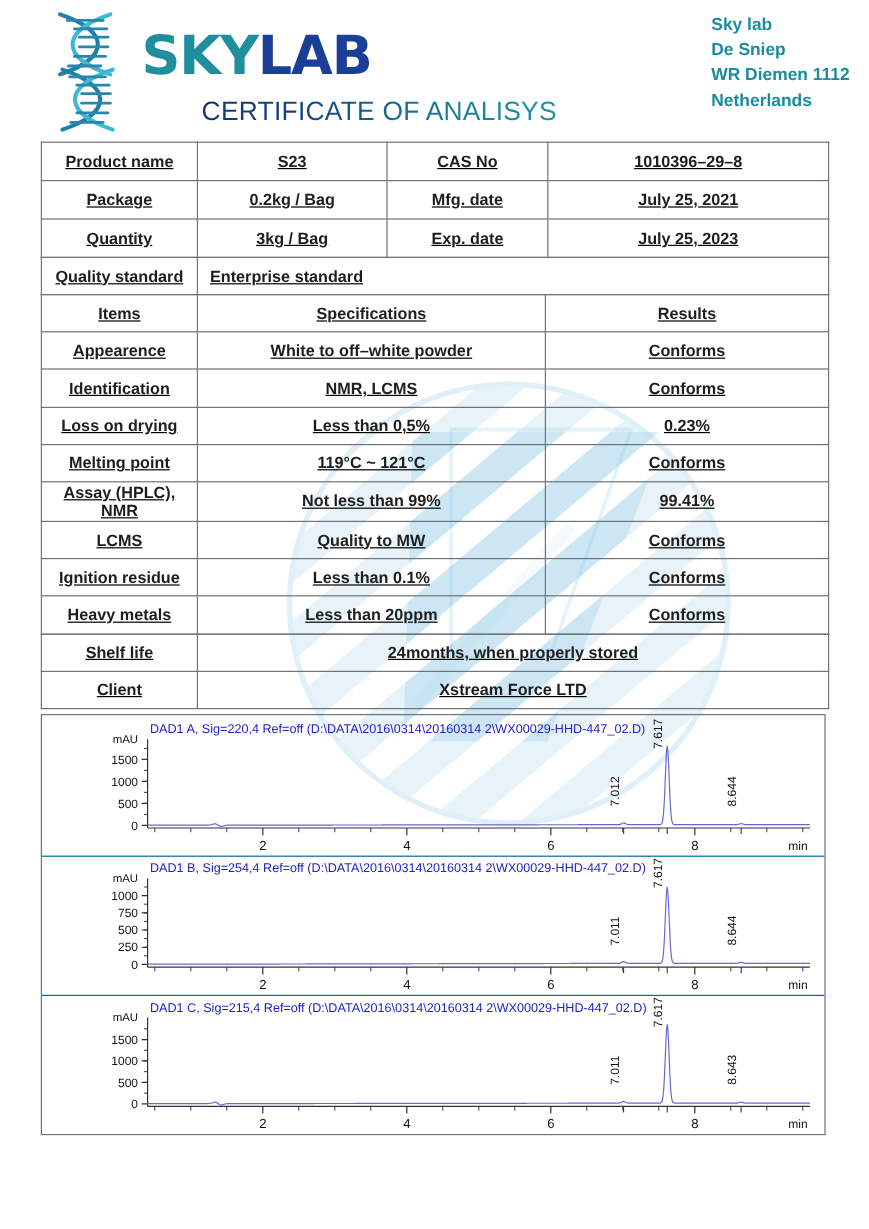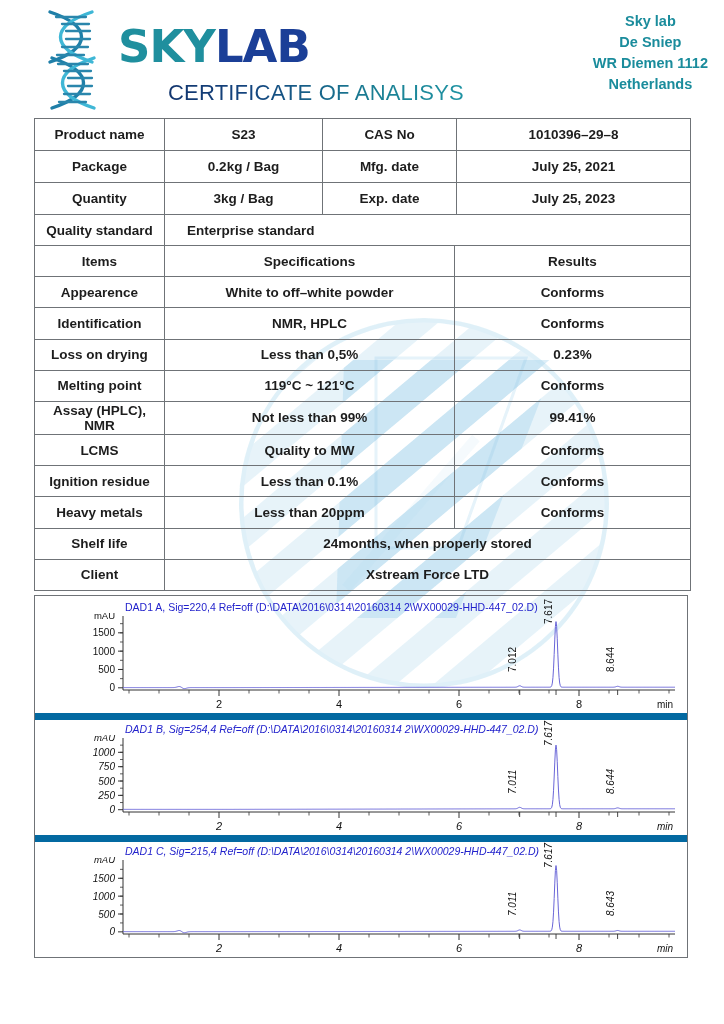--- a/index.html
+++ b/index.html
@@ -33,49 +33,49 @@
     font-size:22px;font-weight:normal;letter-spacing:.2px;
     font-family:"Liberation Sans", sans-serif;
     background:linear-gradient(90deg,#12356e 0%,#14457f 28%,#1a7f93 70%,#1f93a3 100%);
     -webkit-background-clip:text;background-clip:text;
     -webkit-text-fill-color:transparent;color:#175a86;
     white-space:nowrap;
   }
   .addr{
     position:absolute;right:16px;top:11px;
     color:#1a8c9c;font-weight:bold;font-size:14.5px;line-height:21px;
-    text-align:center;
+    text-align:left;
   }
   .addr div{white-space:nowrap;}
 
   
   .sheet{position:relative;z-index:2;margin:0 34px;}
-  table{border-collapse:collapse;width:656px;table-layout:fixed;}
+  table{border-collapse:collapse;width:656px;table-layout:fixed;text-decoration:underline;}
   td{
     border:1px solid #6f7377;
     height:28px;
     font-size:13.5px;font-weight:bold;color:#1d1d1d;
     text-align:center;vertical-align:middle;
     padding:1px 4px;
     font-family:"Liberation Sans", sans-serif;
     background:transparent;
   }
-  td.left{text-align:left;padding-left:22px;}
+  td.left{text-align:left;padding-left:10px;}
 
   .tbl-top td{height:29px;}
   .tbl-spec td{height:28.2px;}
 
   
   .charts{
     position:relative;z-index:2;margin:4px 34px 0 34px;
     width:654px;border:1px solid #6f7377;background:transparent;
     padding:2px 0 0 0;box-sizing:border-box;
   }
   .panel{position:relative;height:115px;width:100%;}
-  .panel + .panel{border-top:7px solid #0369a1;font-style:italic;}
+  .panel + .panel{border-top:1px solid #0369a1;}
   .panel svg{display:block;}
 </style>
 </head>
 <body>
 
 <div class="watermark">
   <svg class="wm-inner" viewBox="0 0 420 520" xmlns="http://www.w3.org/2000/svg">
     <defs>
       <clipPath id="wmClip">
         <circle cx="198" cy="215" r="185"></circle>
@@ -212,21 +212,21 @@
       </tr>
     </thead>
     <tbody id="spec-body">
         <tr>
           <td>Appearence</td>
           <td>White to off–white powder</td>
           <td>Conforms</td>
         </tr>
         <tr>
           <td>Identification</td>
-          <td>NMR, HPLC</td>
+          <td>NMR, LCMS</td>
           <td>Conforms</td>
         </tr>
         <tr>
           <td>Loss on drying</td>
           <td>Less than 0,5%</td>
           <td>0.23%</td>
         </tr>
         <tr>
           <td>Melting point</td>
           <td>119°C ~ 121°C</td>

